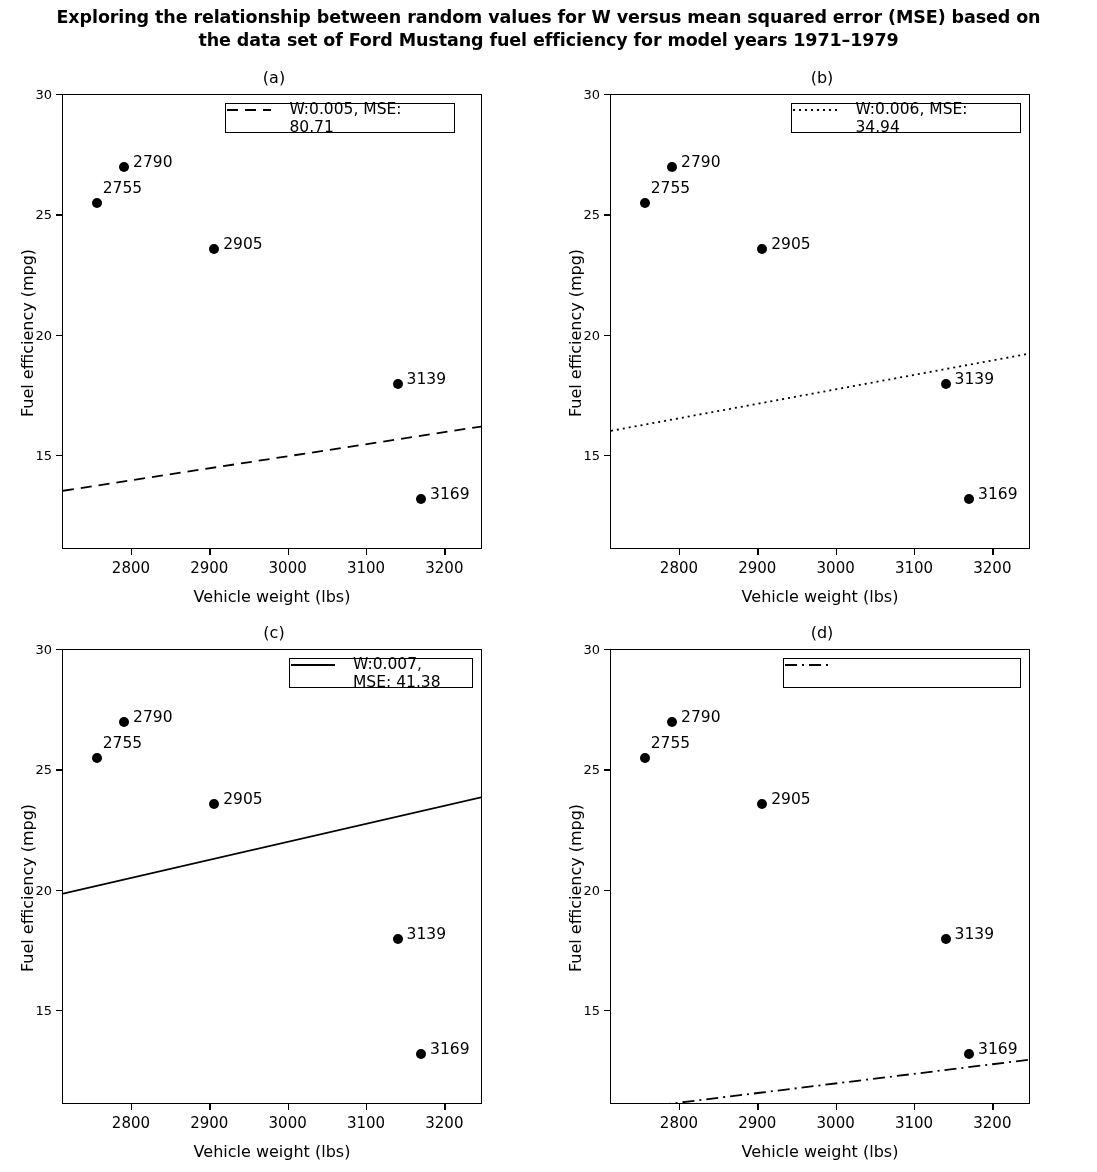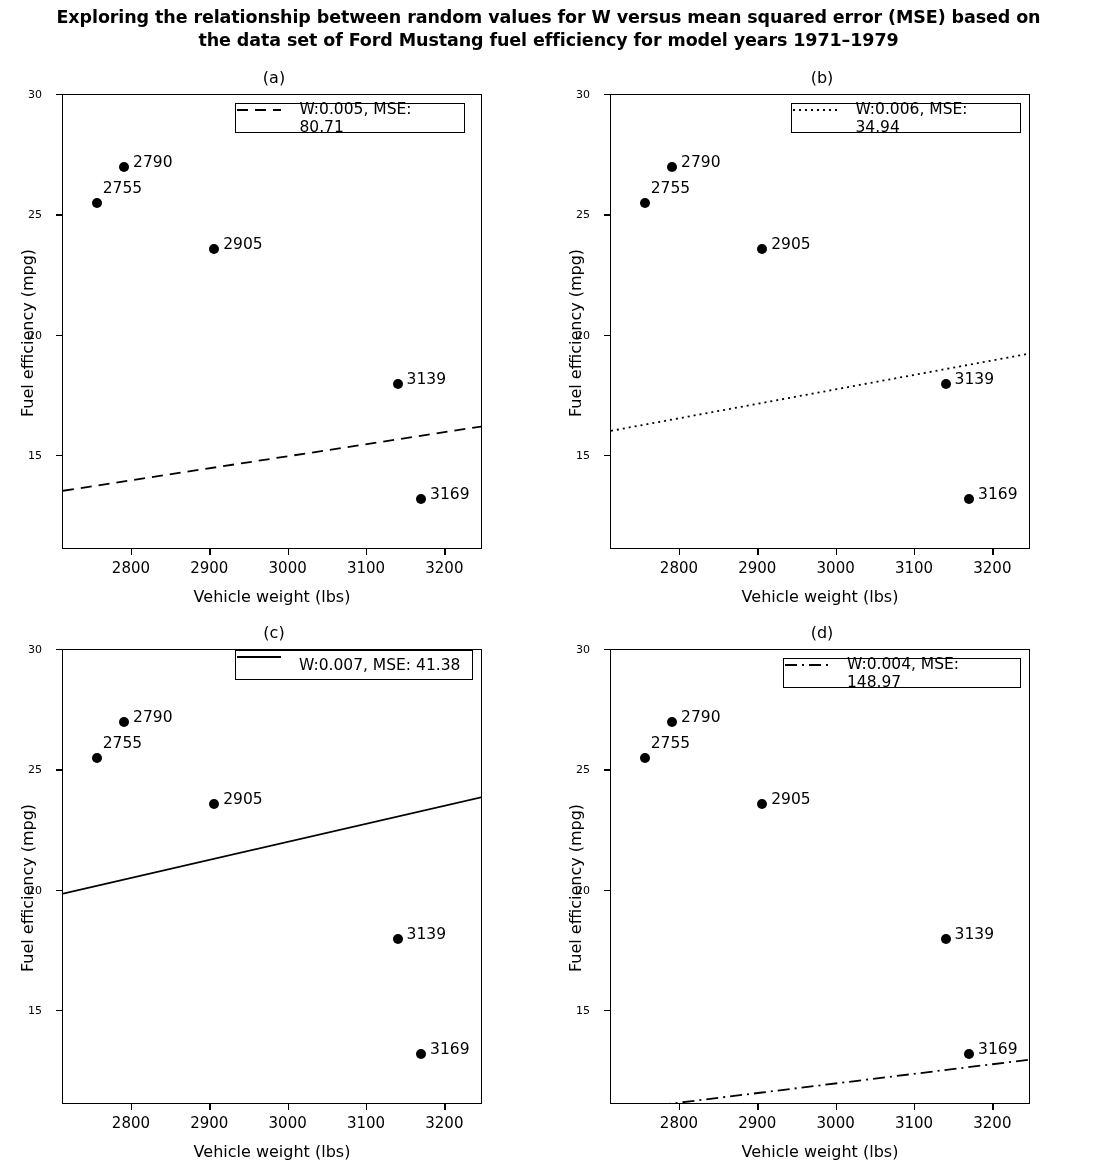--- a/index.html
+++ b/index.html
@@ -73,23 +73,23 @@
   .ytick { height: 1.3px; width: 6px; left: -6px; }
 
   .xticklabel {
     position: absolute;
     font-size: 15px;
     transform: translateX(-50%);
     white-space: nowrap;
   }
   .yticklabel {
     position: absolute;
-    font-size: 11px;
+    font-size: 13px;
     transform: translateY(-50%);
-    text-align: center;
+    text-align: right;
     white-space: nowrap;
   }
   .xlabel {
     position: absolute;
     left: 62px;
     width: 420px;
     text-align: center;
     font-size: 16px;
   }
   .ylabel {
@@ -147,21 +147,21 @@
         <div class="point" style="left: 33.694px; top: 108.333px;"></div>
         <div class="pointlabel" style="left: 39.694px; top: 84.3333px;">2755</div>
         <div class="point" style="left: 61.1194px; top: 72.2222px;"></div>
         <div class="pointlabel" style="left: 70.1194px; top: 58.2222px;">2790</div>
         <div class="point" style="left: 151.231px; top: 154.074px;"></div>
         <div class="pointlabel" style="left: 160.231px; top: 140.074px;">2905</div>
         <div class="point" style="left: 334.59px; top: 288.889px;"></div>
         <div class="pointlabel" style="left: 343.59px; top: 274.889px;">3139</div>
         <div class="point" style="left: 358.097px; top: 404.444px;"></div>
         <div class="pointlabel" style="left: 367.097px; top: 390.444px;">3169</div>
-        <div class="legend" style="width: 229.6px; right: 16px; top: 8px;">
+        <div class="legend" style="width: 229.6px; right: 26px; top: 8px;">
           <span class="swatch">
             <svg width="46" height="12">
               <line x1="1" y1="6" x2="45" y2="6" stroke="#000" stroke-width="1.8" stroke-dasharray="11,7"></line>
             </svg>
           </span>
           <span>W:0.005, MSE: 80.71</span>
         </div>
       </div>
     <div class="xlabel" style="top: 525px;">Vehicle weight (lbs)</div>
     <div class="ylabel" style="left: 18px; top: 354.5px;">Fuel efficiency (mpg)</div>
@@ -239,21 +239,21 @@
         <div class="point" style="left: 33.694px; top: 108.333px;"></div>
         <div class="pointlabel" style="left: 39.694px; top: 84.3333px;">2755</div>
         <div class="point" style="left: 61.1194px; top: 72.2222px;"></div>
         <div class="pointlabel" style="left: 70.1194px; top: 58.2222px;">2790</div>
         <div class="point" style="left: 151.231px; top: 154.074px;"></div>
         <div class="pointlabel" style="left: 160.231px; top: 140.074px;">2905</div>
         <div class="point" style="left: 334.59px; top: 288.889px;"></div>
         <div class="pointlabel" style="left: 343.59px; top: 274.889px;">3139</div>
         <div class="point" style="left: 358.097px; top: 404.444px;"></div>
         <div class="pointlabel" style="left: 367.097px; top: 390.444px;">3169</div>
-        <div class="legend" style="width: 238px; right: 8px; top: 0;">
+        <div class="legend" style="width: 184px; right: 8px; top: 8px;">
           <span class="swatch">
             <svg width="46" height="12">
               <line x1="1" y1="6" x2="45" y2="6" stroke="#000" stroke-width="1.8"></line>
             </svg>
           </span>
           <span>W:0.007, MSE: 41.38</span>
         </div>
       </div>
     <div class="xlabel" style="top: 525px;">Vehicle weight (lbs)</div>
     <div class="ylabel" style="left: 18px; top: 354.5px;">Fuel efficiency (mpg)</div>
@@ -291,21 +291,20 @@
         <div class="point" style="left: 334.59px; top: 288.889px;"></div>
         <div class="pointlabel" style="left: 343.59px; top: 274.889px;">3139</div>
         <div class="point" style="left: 358.097px; top: 404.444px;"></div>
         <div class="pointlabel" style="left: 367.097px; top: 390.444px;">3169</div>
         <div class="legend" style="width: 238px; right: 8px; top: 8px;">
           <span class="swatch">
             <svg width="46" height="12">
               <line x1="1" y1="6" x2="45" y2="6" stroke="#000" stroke-width="1.8" stroke-dasharray="12,5,2,5"></line>
             </svg>
           </span>
-          <span>W:0.004, MSE: 148.97</span>
         </div>
       </div>
     <div class="xlabel" style="top: 525px;">Vehicle weight (lbs)</div>
     <div class="ylabel" style="left: 18px; top: 354.5px;">Fuel efficiency (mpg)</div>
   <div class="xtick" style="left: 130.955px; position: absolute; top: 487px; bottom: auto;"></div>
       <div class="xticklabel" style="left: 130.955px; top: 497px;">2800</div>
       <div class="xtick" style="left: 209.313px; position: absolute; top: 487px; bottom: auto;"></div>
       <div class="xticklabel" style="left: 209.313px; top: 497px;">2900</div>
       <div class="xtick" style="left: 287.672px; position: absolute; top: 487px; bottom: auto;"></div>
       <div class="xticklabel" style="left: 287.672px; top: 497px;">3000</div>

